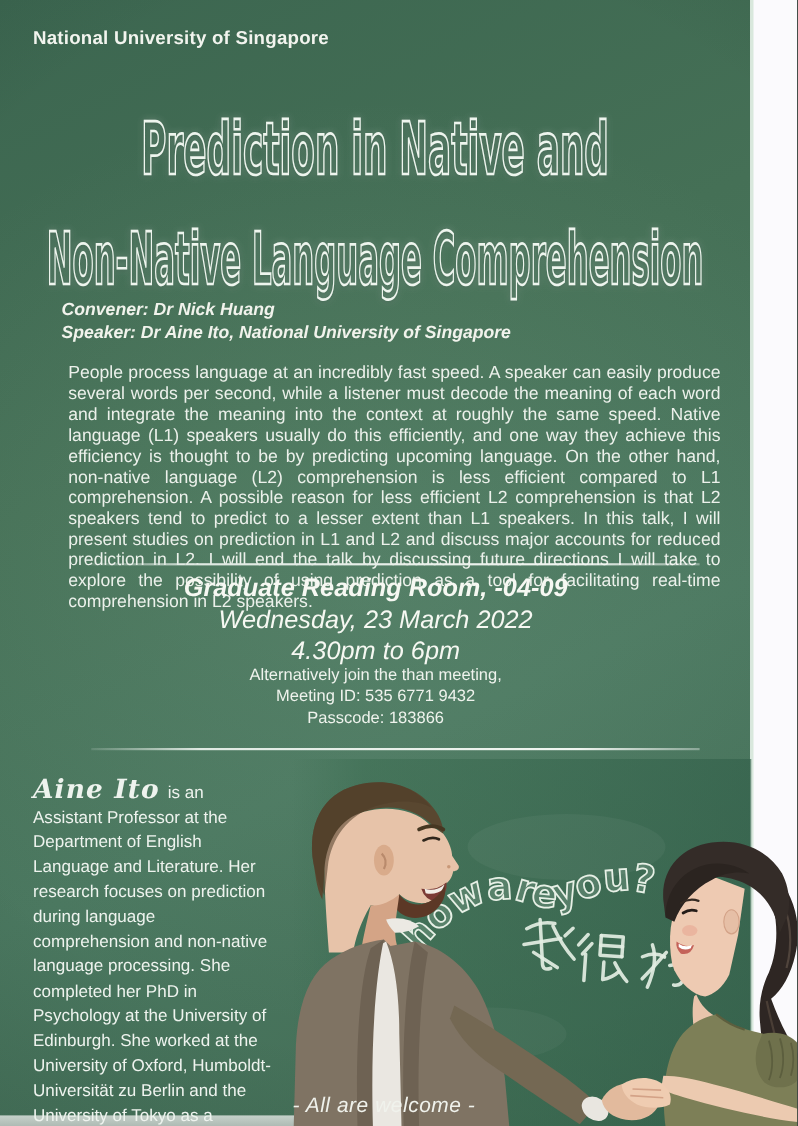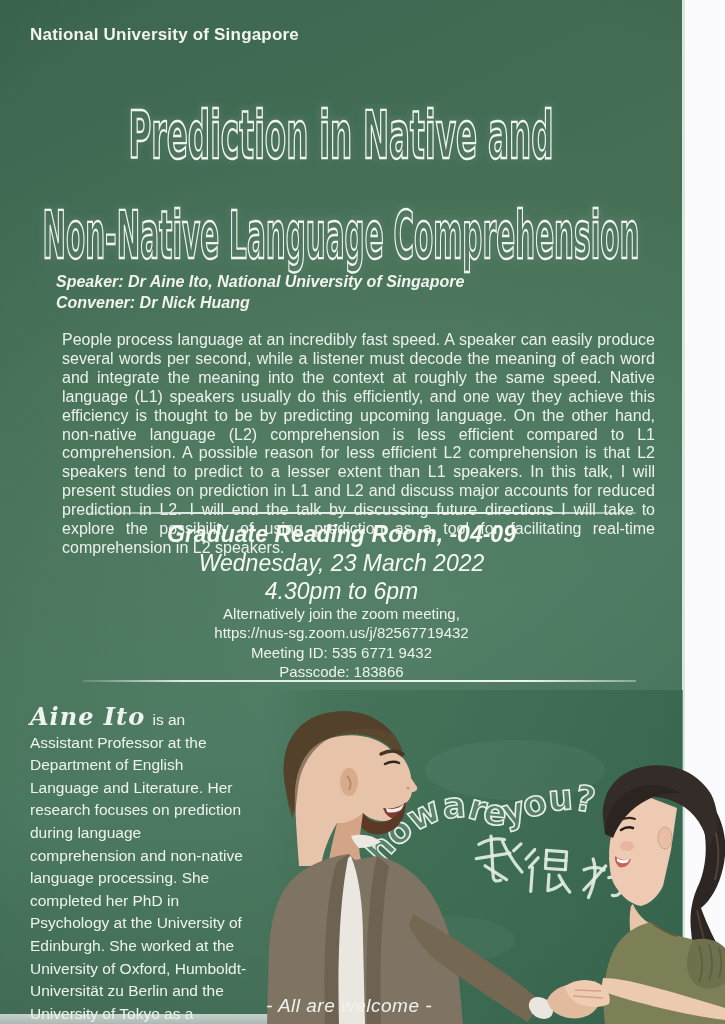--- a/index.html
+++ b/index.html
@@ -66,37 +66,36 @@
   <div class="hdr">
     <div>National University of Singapore</div>
   </div>
 
   <svg class="title-svg" viewBox="0 0 683 178" aria-hidden="false">
     <text x="341" y="58" text-anchor="middle" textLength="425" lengthAdjust="spacingAndGlyphs">Prediction in Native and</text>
     <text x="341" y="158" text-anchor="middle" textLength="597" lengthAdjust="spacingAndGlyphs">Non-Native Language Comprehension</text>
   </svg>
 
   <div class="speakers">
+    <div>Convener: Dr Nick Huang</div>
     <div>Speaker: Dr Aine Ito, National University of Singapore</div>
-    <div>Convener: Dr Nick Huang</div>
   </div>
 
   <p class="abstract">People process language at an incredibly fast speed. A speaker can easily produce several words per second, while a listener must decode the meaning of each word and integrate the meaning into the context at roughly the same speed. Native language (L1) speakers usually do this efficiently, and one way they achieve this efficiency is thought to be by predicting upcoming language. On the other hand, non-native language (L2) comprehension is less efficient compared to L1 comprehension. A possible reason for less efficient L2 comprehension is that L2 speakers tend to predict to a lesser extent than L1 speakers. In this talk, I will present studies on prediction in L1 and L2 and discuss major accounts for reduced prediction in L2. I will end the talk by discussing future directions I will take to explore the possibility of using prediction as a tool for facilitating real-time comprehension in L2 speakers.</p>
 
   <div class="divider divider-1"></div>
 
   <div class="event">
     <div class="venue">Graduate Reading Room, -04-09</div>
     <div>Wednesday, 23 March 2022</div>
     <div>4.30pm to 6pm</div>
   </div>
 
   <div class="zoominfo">
-    <div>Alternatively join the zoom meeting,</div>
-    <div>https://nus-sg.zoom.us/j/82567719432</div>
+    <div>Alternatively join the than meeting,</div>
     <div>Meeting ID: 535 6771 9432</div>
     <div>Passcode: 183866</div>
   </div>
 
   <div class="divider divider-2"></div>
 
   <div class="bio">
     <span class="script-name">Aine Ito</span><span> is an Assistant Professor at the Department of English Language and Literature. Her research focuses on prediction during language comprehension and non-native language processing. She completed her PhD in Psychology at the University of Edinburgh. She worked at the University of Oxford, Humboldt-Universität zu Berlin and the University of Tokyo as a postdoc, before joining NUS in January 2022.</span>
   </div>
 

